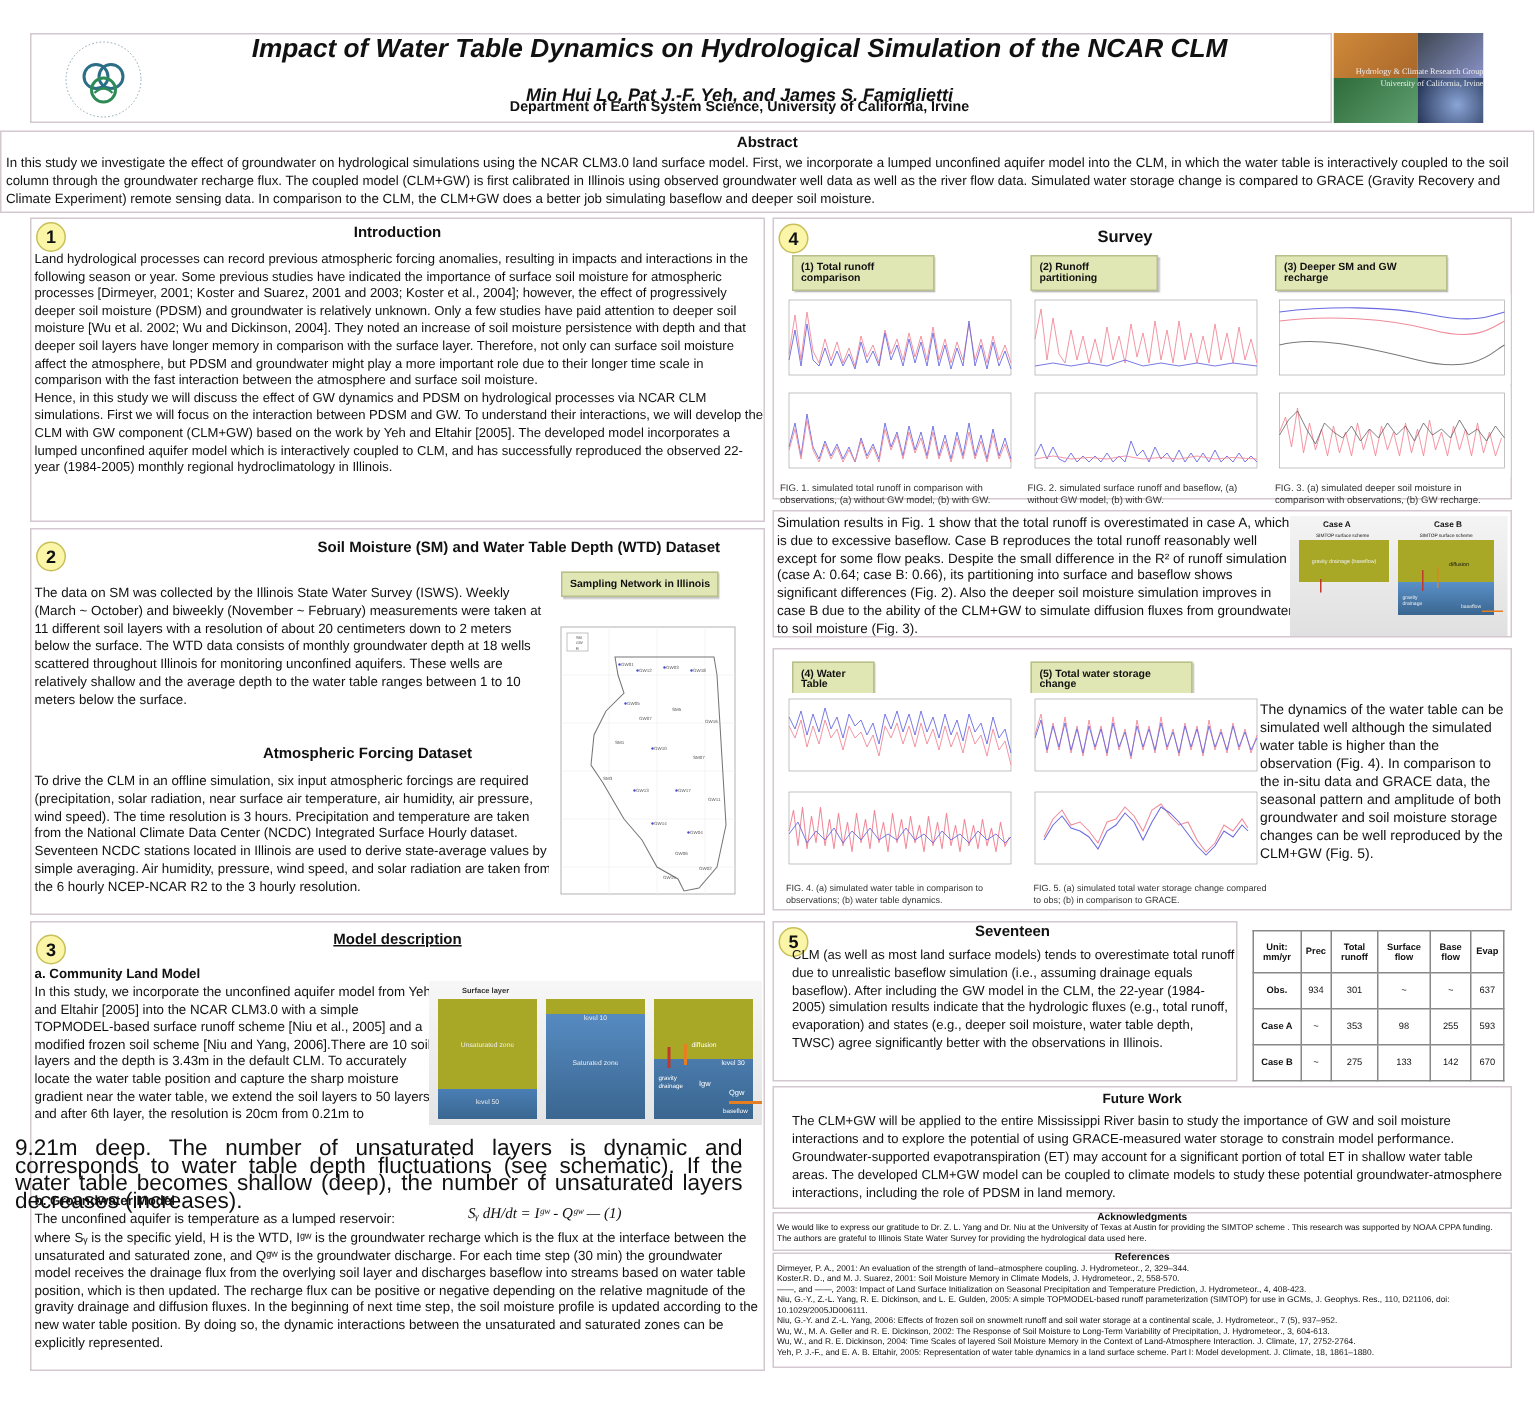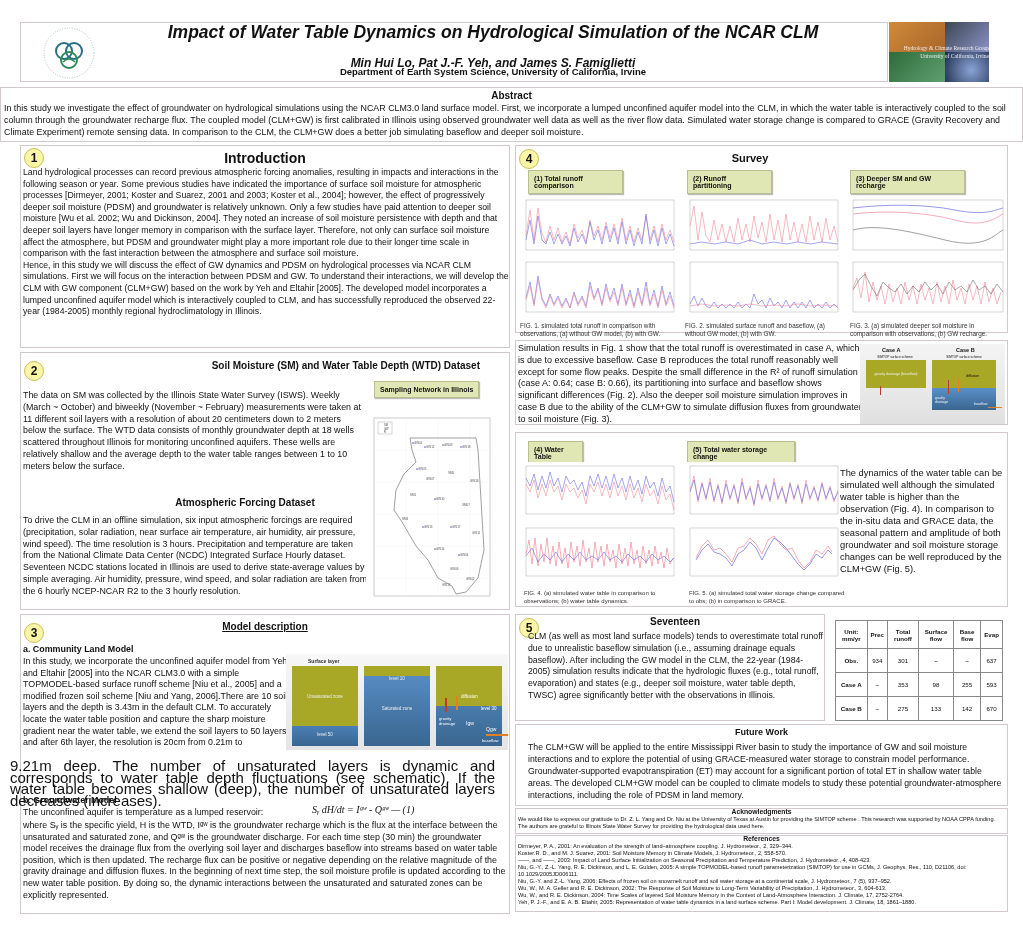--- a/index.html
+++ b/index.html
@@ -44,21 +44,21 @@
   <div style="position:absolute;left:2px;top:23px;width:98px;font-family:'Liberation Serif',serif;font-size:5.5px;color:#eee;text-align:right;">Hydrology &amp; Climate Research Group</div>
   <div style="position:absolute;left:2px;top:31px;width:98px;font-family:'Liberation Serif',serif;font-size:5.5px;color:#eee;text-align:right;">University of California, Irvine</div>
 </div>
 
 <div class="panel" style="left:0;top:87px;width:1023px;height:55px;"></div>
 <div class="sec-title" style="left:0;top:90px;width:1023px;font-size:10px;">Abstract</div>
 <div class="body-text" style="left:4px;top:102px;width:1016px;font-size:8.9px;line-height:12px;">In this study we investigate the effect of groundwater on hydrological simulations using the NCAR CLM3.0 land surface model. First, we incorporate a lumped unconfined aquifer model into the CLM, in which the water table is interactively coupled to the soil column through the groundwater recharge flux. The coupled model (CLM+GW) is first calibrated in Illinois using observed groundwater well data as well as the river flow data. Simulated water storage change is compared to GRACE (Gravity Recovery and Climate Experiment) remote sensing data. In comparison to the CLM, the CLM+GW does a better job simulating baseflow and deeper soil moisture.</div>
 
 <div class="panel" style="left:20px;top:145px;width:490px;height:203px;"></div>
 <div class="badge" style="left:24px;top:148px;">1</div>
-<div class="sec-title" style="left:20px;top:150px;width:490px;font-size:14px;">Introduction</div>
+<div class="sec-title" style="left:20px;top:150px;width:490px;font-size:10px;">Introduction</div>
 <div class="body-text" style="left:23px;top:167px;width:486px;font-size:8.7px;line-height:11.6px;">
   <div>Land hydrological processes can record previous atmospheric forcing anomalies, resulting in impacts and interactions in the following season or year. Some previous studies have indicated the importance of surface soil moisture for atmospheric processes [Dirmeyer, 2001; Koster and Suarez, 2001 and 2003; Koster et al., 2004]; however, the effect of progressively deeper soil moisture (PDSM) and groundwater is relatively unknown. Only a few studies have paid attention to deeper soil moisture [Wu et al. 2002; Wu and Dickinson, 2004]. They noted an increase of soil moisture persistence with depth and that deeper soil layers have longer memory in comparison with the surface layer. Therefore, not only can surface soil moisture affect the atmosphere, but PDSM and groundwater might play a more important role due to their longer time scale in comparison with the fast interaction between the atmosphere and surface soil moisture.</div>
   <div>Hence, in this study we will discuss the effect of GW dynamics and PDSM on hydrological processes via NCAR CLM simulations. First we will focus on the interaction between PDSM and GW. To understand their interactions, we will develop the CLM with GW component (CLM+GW) based on the work by Yeh and Eltahir [2005]. The developed model incorporates a lumped unconfined aquifer model which is interactively coupled to CLM, and has successfully reproduced the observed 22-year (1984-2005) monthly regional hydroclimatology in Illinois.</div>
 </div>
 
 <div class="panel" style="left:20px;top:352px;width:490px;height:258px;"></div>
 <div class="badge" style="left:24px;top:361px;">2</div>
 <div class="sec-title" style="left:60px;top:360px;width:420px;font-size:10px;text-align:right;">Soil Moisture (SM) and Water Table Depth (WTD) Dataset</div>
 <div class="body-text" style="left:23px;top:390px;width:338px;font-size:8.9px;line-height:11.8px;">The data on SM was collected by the Illinois State Water Survey (ISWS). Weekly (March ~ October) and biweekly (November ~ February) measurements were taken at 11 different soil layers with a resolution of about 20 centimeters down to 2 meters below the surface. The WTD data consists of monthly groundwater depth at 18 wells scattered throughout Illinois for monitoring unconfined aquifers. These wells are relatively shallow and the average depth to the water table ranges between 1 to 10 meters below the surface.</div>
 <div class="sec-title" style="left:160px;top:497px;width:170px;font-size:10px;">Atmospheric Forcing Dataset</div>

